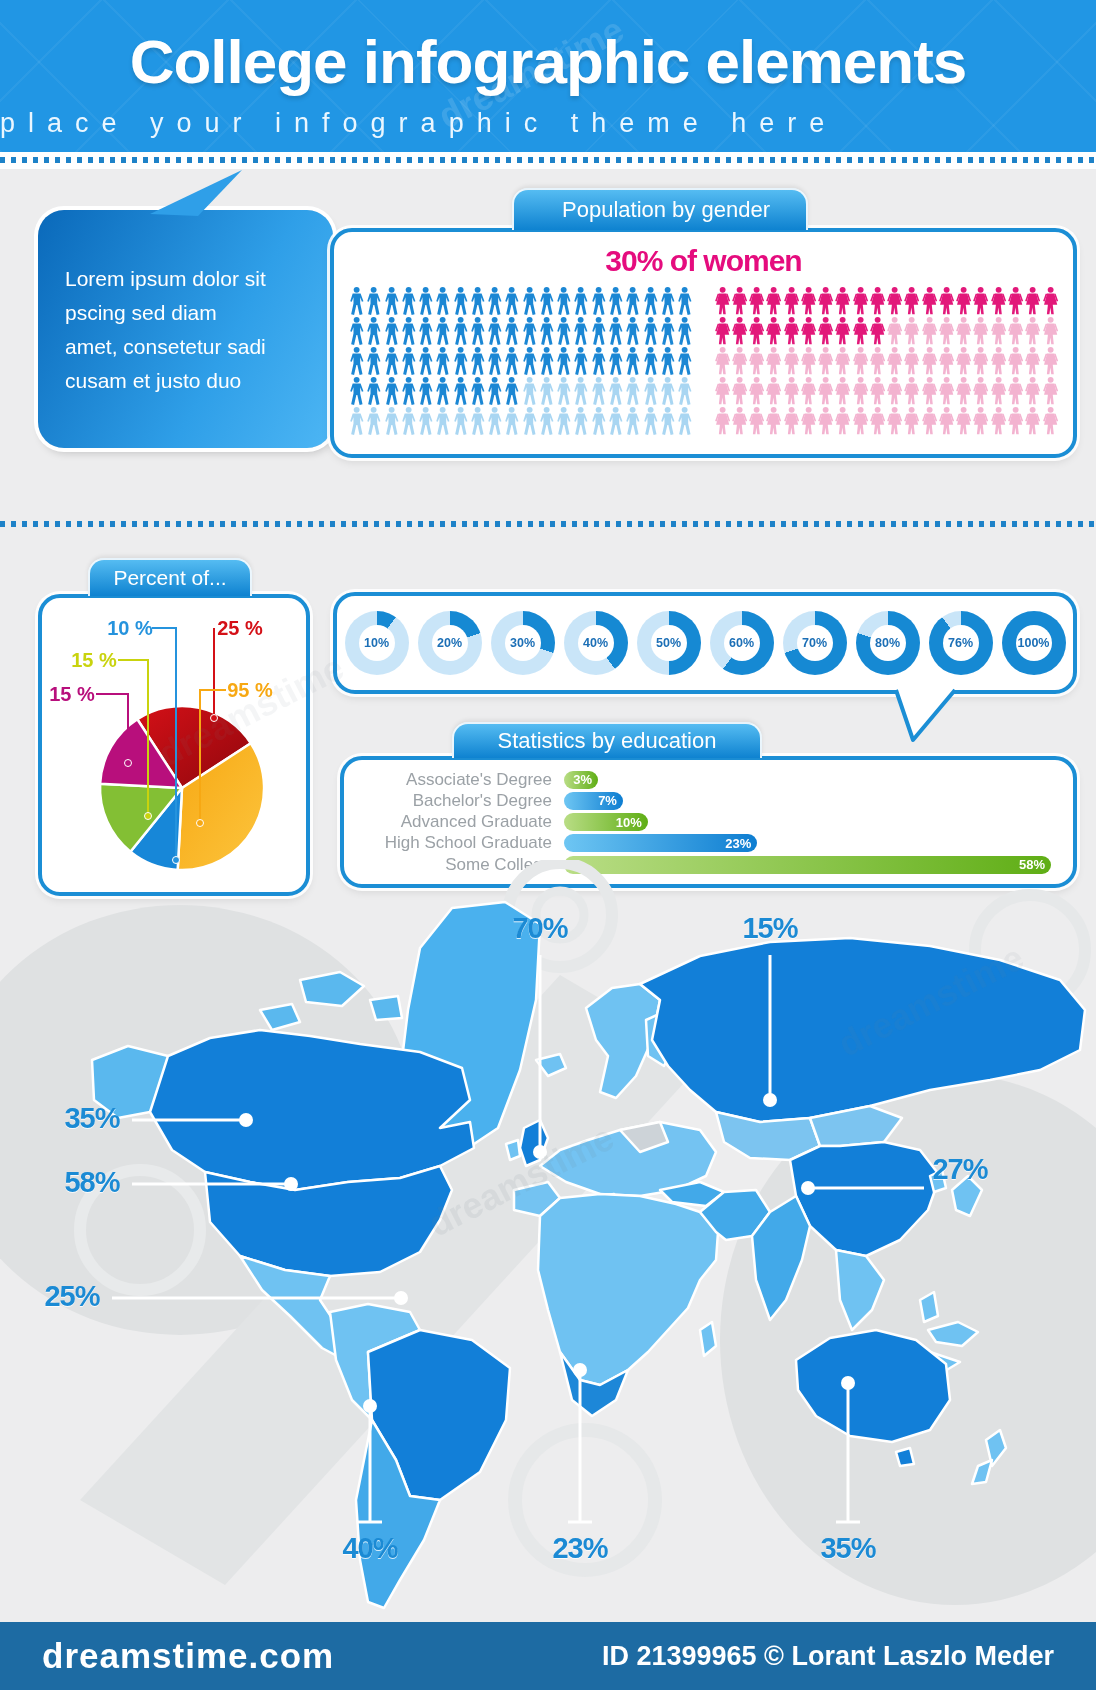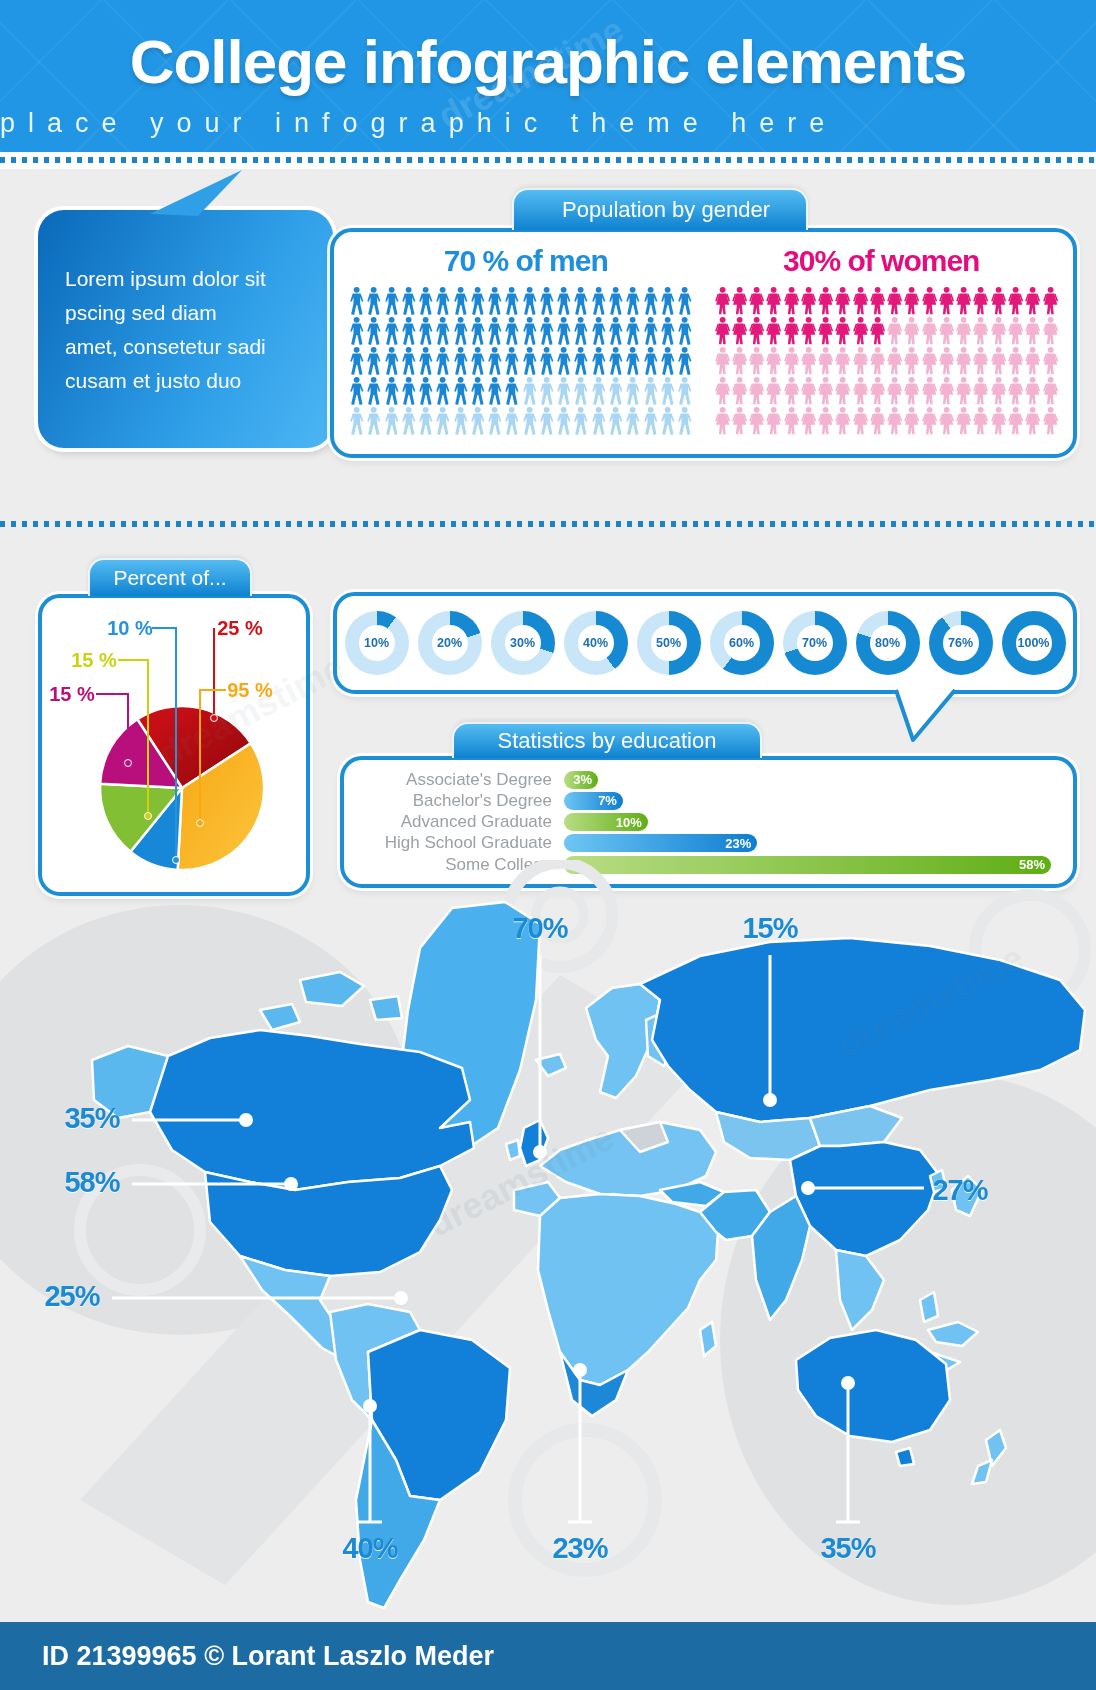--- a/index.html
+++ b/index.html
@@ -120,21 +120,20 @@
     <span>Lorem ipsum dolor sit</span>
     <span>pscing sed diam</span>
     <span>amet, consetetur sadi</span>
     <span>cusam et justo duo</span>
   </div>
   <div class="wm wm-a">dreamstime</div>
 
   <div class="tab" id="genderTab">Population by gender</div>
   <div class="panel" id="genderPanel">
     <div class="gp-titles">
-      <div id="menTitle">70 % of men</div>
       <div id="womenTitle">30% of women</div>
     </div>
     <div class="gp-grids">
       <div class="pg">
           <i><svg viewBox="0 0 17 28">
               <g fill="#1b87d4">
                 <circle cx="8.5" cy="3" r="2.9"></circle>
                 <path d="M4.6,6.6 h7.8 l2.8,7.6 -1.5,0.6 -1.7,-4.4 v6.1 l2.3,10.6 -2.9,0.7 -2.2,-9.8 h-1 l-2.2,9.8 -2.9,-0.7 2.3,-10.6 v-6.1 l-1.7,4.4 -1.5,-0.6 Z"></path>
               </g>
             </svg></i>
@@ -1752,26 +1751,27 @@
         <line x1="848" y1="662" x2="848" y2="523" stroke="#fff" stroke-width="3"></line>
         <line x1="836" y1="662" x2="860" y2="662" stroke="#fff" stroke-width="3"></line>
         <circle cx="848" cy="523" r="7" fill="#fff"></circle>
       </svg>
     <div id="calloutLabels">
         <div class="map-label" style="left:540px;top:68px">70%</div>
         <div class="map-label" style="left:770px;top:68px">15%</div>
         <div class="map-label" style="left:92px;top:258px">35%</div>
         <div class="map-label" style="left:92px;top:322px">58%</div>
         <div class="map-label" style="left:72px;top:436px">25%</div>
-        <div class="map-label" style="left:960px;top:330px">27%</div>
+        <div class="map-label" style="left:960px;top:309px">27%</div>
         <div class="map-label" style="left:370px;top:688px">40%</div>
         <div class="map-label" style="left:580px;top:688px">23%</div>
         <div class="map-label" style="left:848px;top:688px">35%</div>
       </div>
     <div class="wm wm-b" style="position:absolute;left:420px;top:300px;">dreamstime</div>
     <div class="wm wm-c" style="position:absolute;left:830px;top:120px;">dreamstime</div>
   </div>
 
   <div id="footer">
+    <div id="footerSite">dreamstime.com</div>
     <div id="footerCredit">ID 21399965 © Lorant Laszlo Meder</div>
   </div>
 
 </div>
 
 </body></html>

